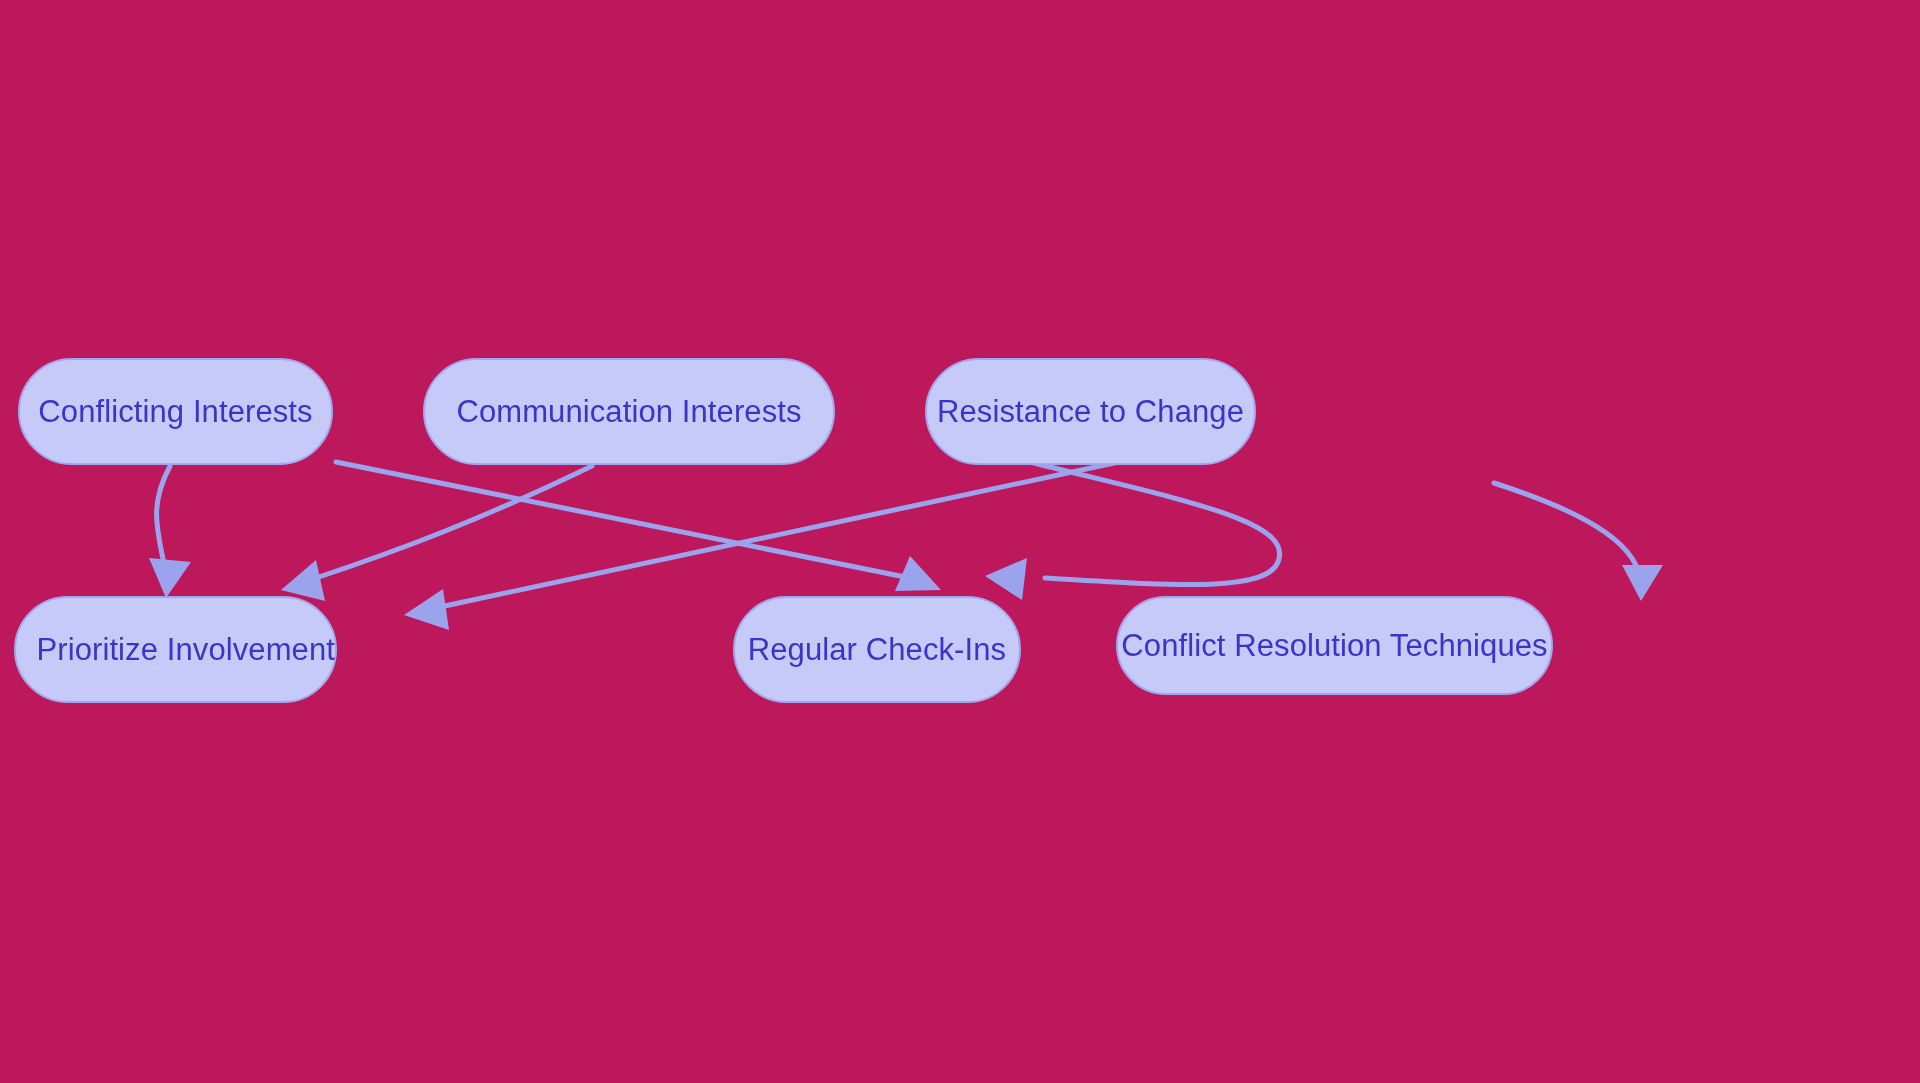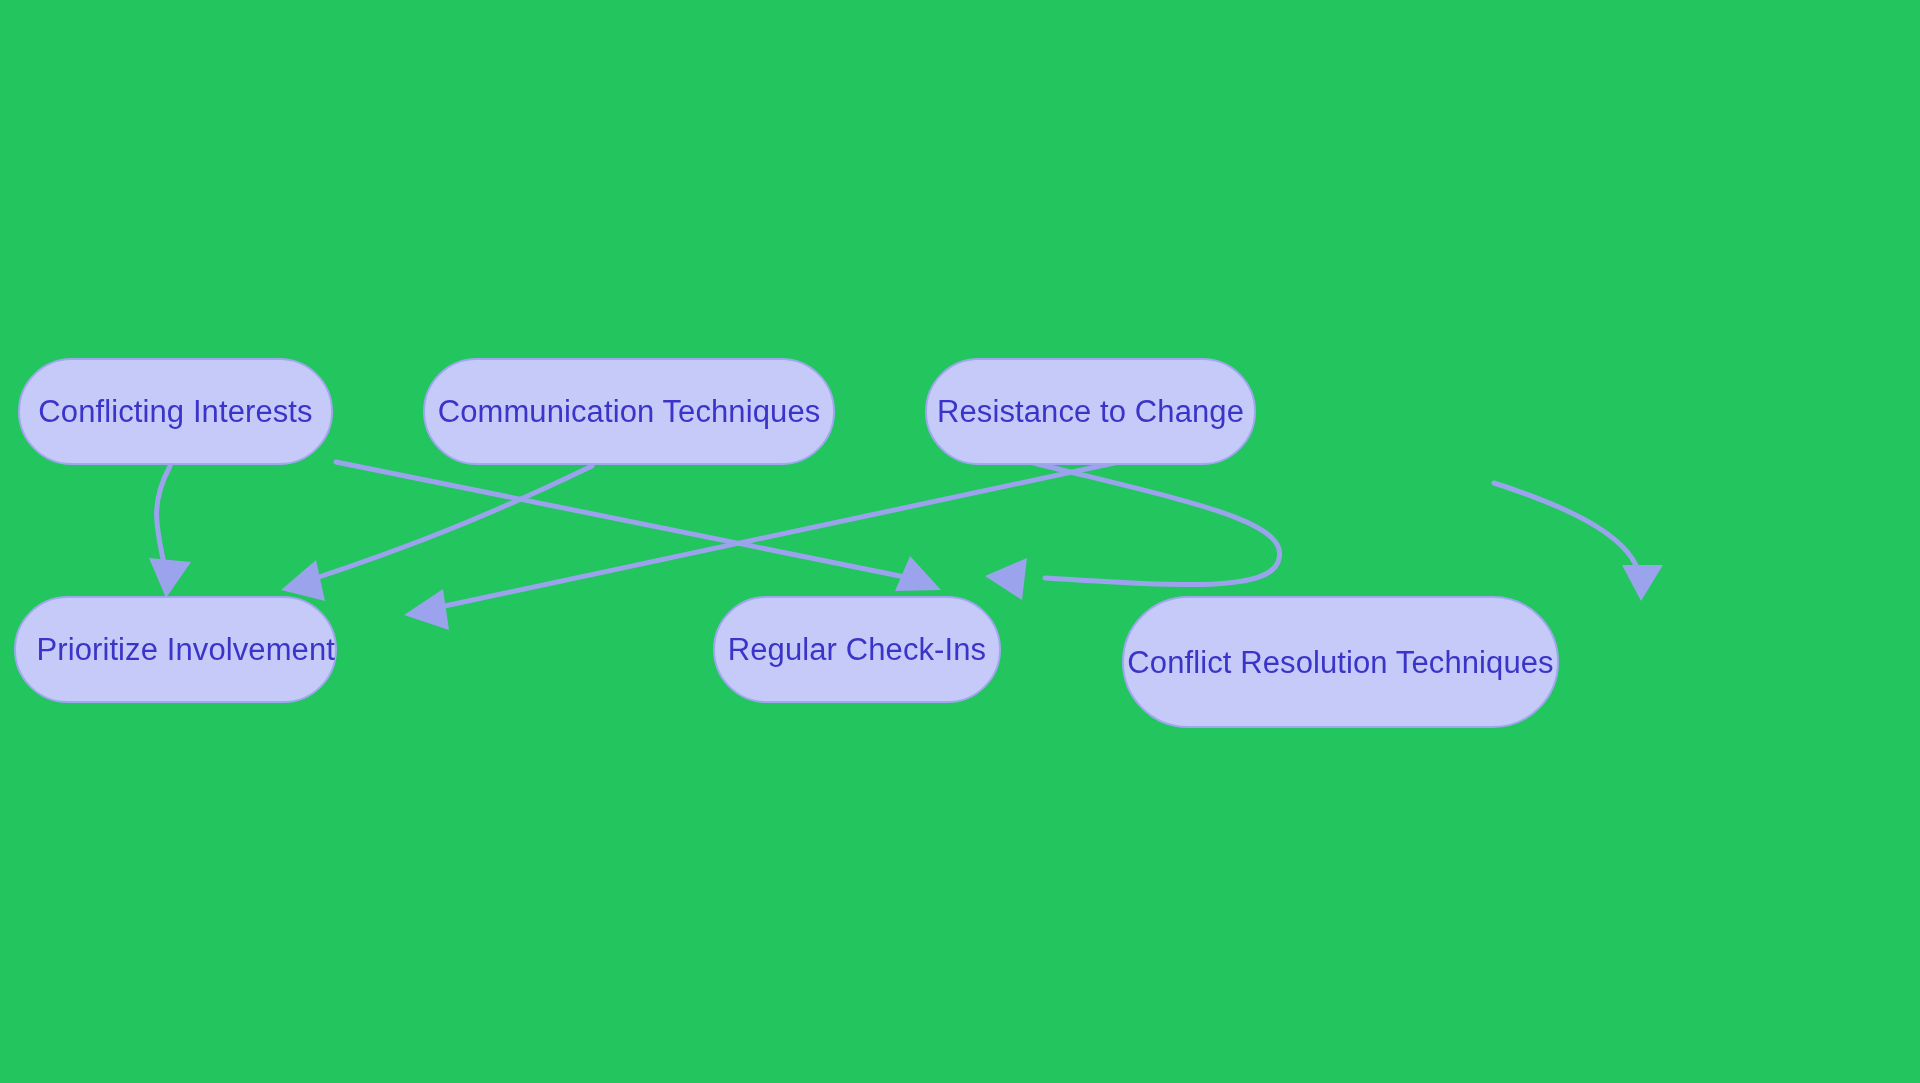--- a/index.html
+++ b/index.html
@@ -10,21 +10,21 @@
   body {
     width: 1920px;
     height: 1083px;
     font-family: "Liberation Sans", sans-serif;
     overflow: hidden;
   }
   #diagram-root {
     position: relative;
     width: 1920px;
     height: 1083px;
-    background: #22c55e;
+    background: #be185d;
   }
   #edge-layer {
     position: absolute;
     left: 0;
     top: 0;
     width: 1920px;
     height: 1083px;
   }
   .node {
     position: absolute;
@@ -82,32 +82,32 @@
       <path d="M 1494 483 C 1578 510, 1634 540, 1640 578" fill="none" stroke="#9ba3ec" stroke-width="5" stroke-linecap="round"></path>
       <path d="M 1641 601 L 1622 565 L 1663 565 Z" fill="#9ba3ec"></path>
     </g>
   </svg>
 
   <div class="node" style="left:18px; top:358px; width:315px; height:107px;">
     <span class="node-label">Conflicting Interests</span>
   </div>
 
   <div class="node" style="left:423px; top:358px; width:412px; height:107px;">
-    <span class="node-label">Communication Techniques</span>
+    <span class="node-label">Communication Interests</span>
   </div>
 
   <div class="node" style="left:925px; top:358px; width:331px; height:107px;text-align:center;">
     <span class="node-label">Resistance to Change</span>
   </div>
 
   <div class="node" style="left:14px; top:596px; width:323px; height:107px;justify-content:flex-end;">
     <span class="node-label">Prioritize Involvement</span>
   </div>
 
-  <div class="node" style="left:713px; top:596px; width:288px; height:107px;">
+  <div class="node" style="left:733px; top:596px; width:288px; height:107px;">
     <span class="node-label">Regular Check-Ins</span>
   </div>
 
-  <div class="node" style="left:1116px; top:596px; width:437px; height:132px;margin-left:6px;">
+  <div class="node" style="left:1116px; top:596px; width:437px; height:99px;">
     <span class="node-label">Conflict Resolution Techniques</span>
   </div>
 
 </div>
 
 </body></html>

